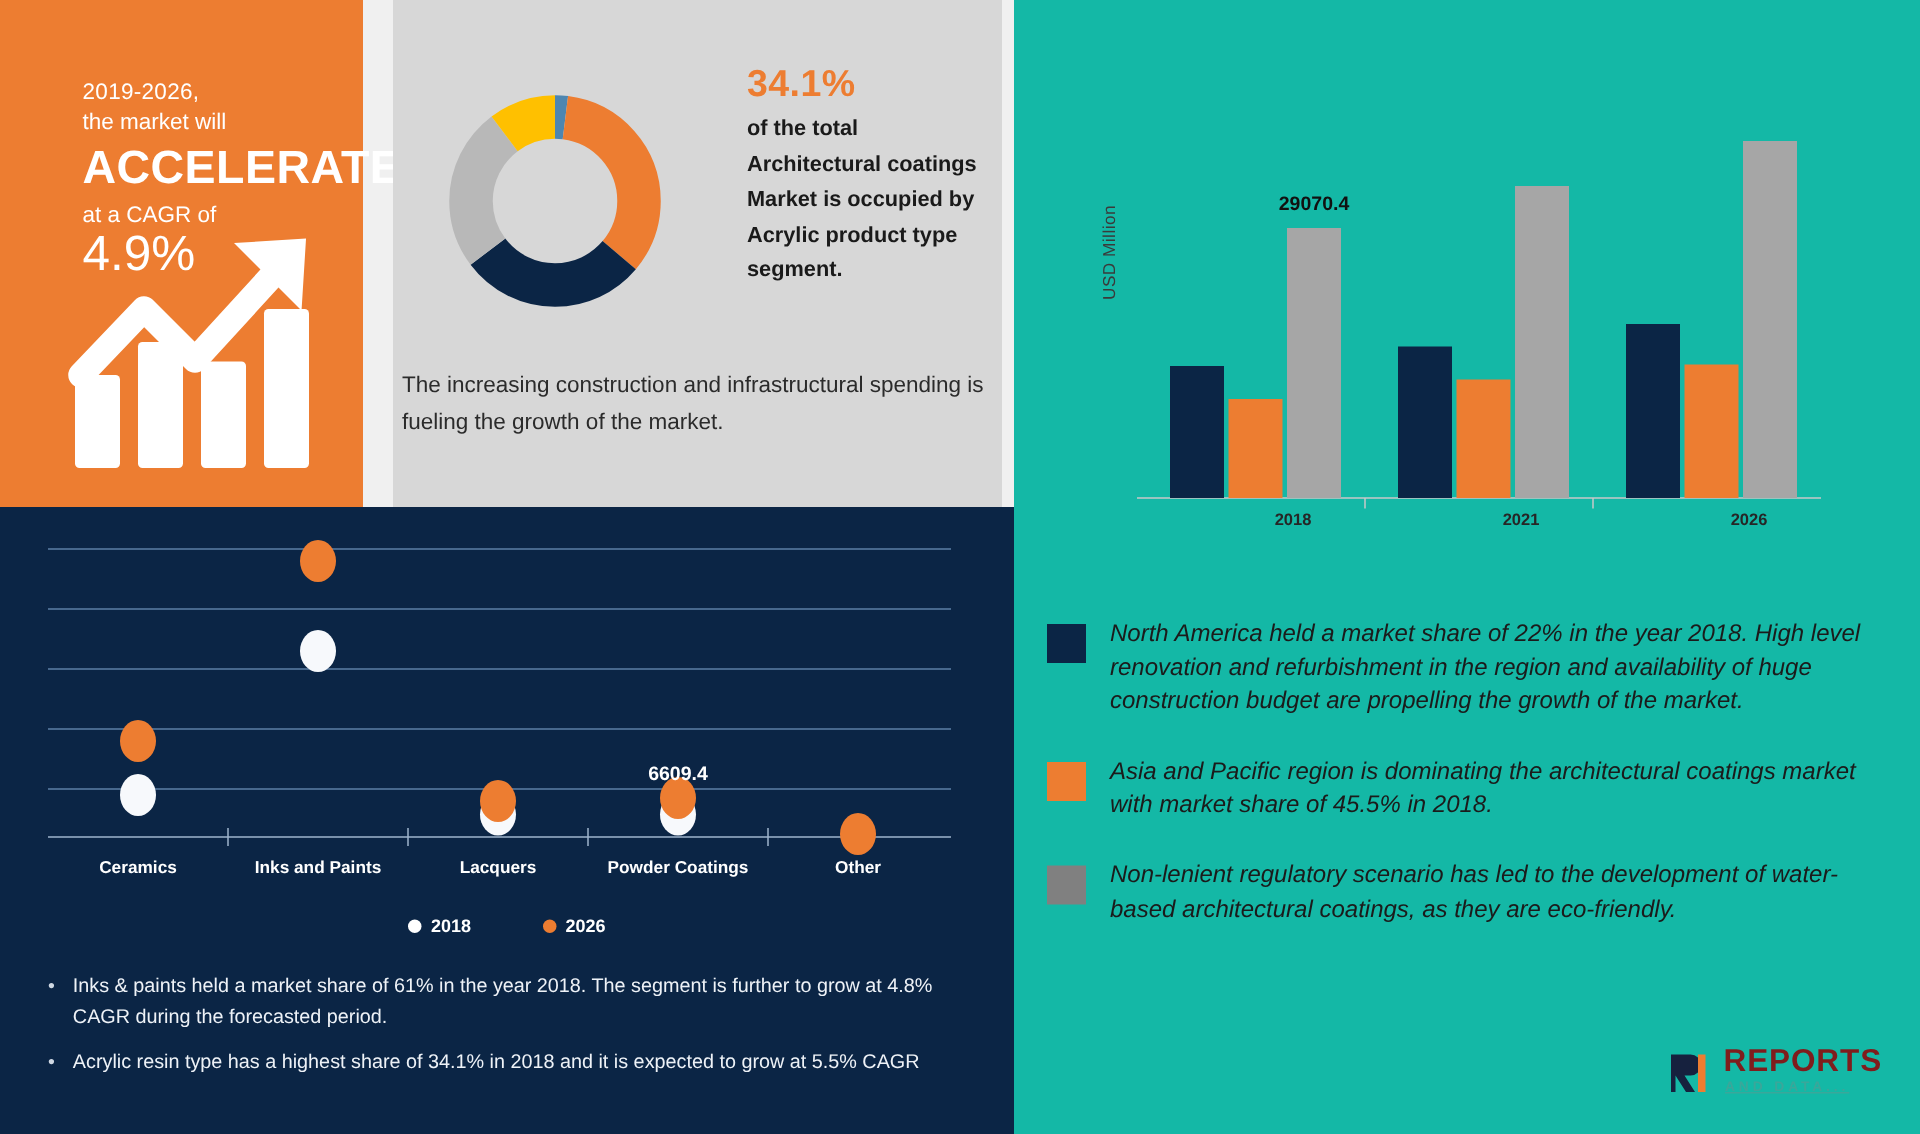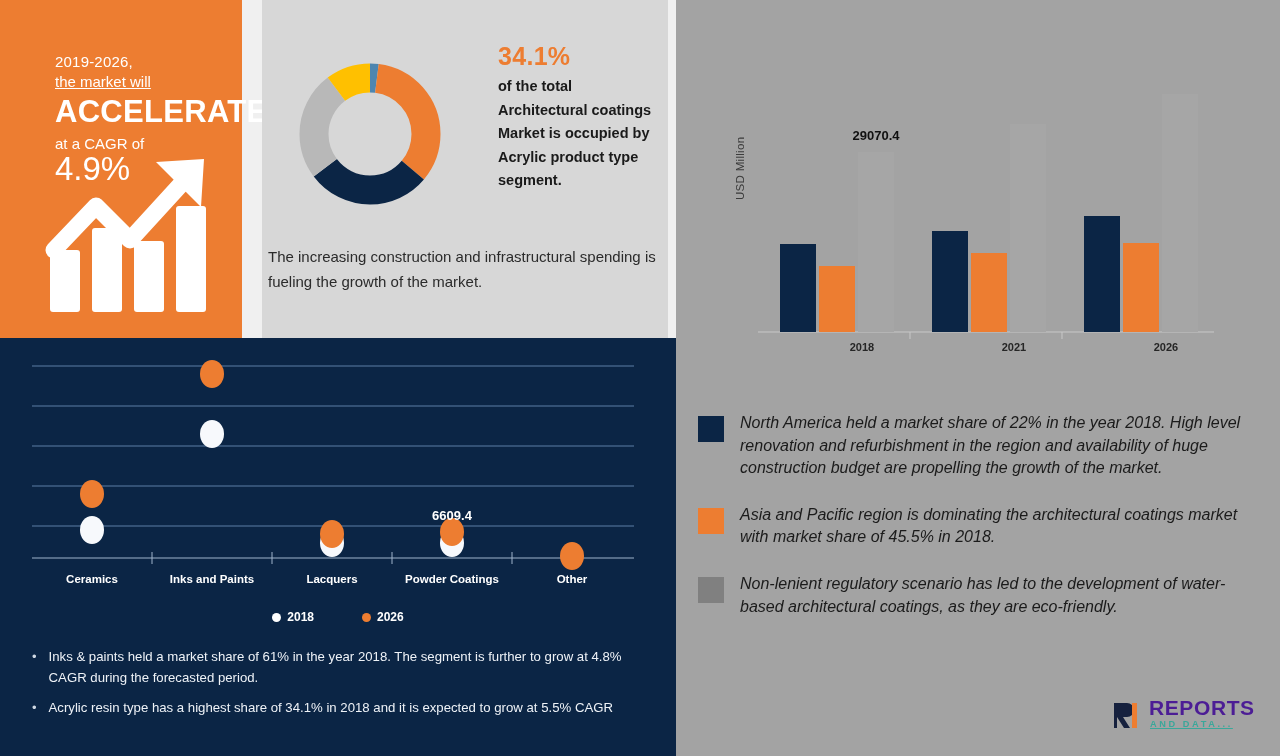--- a/index.html
+++ b/index.html
@@ -19,27 +19,27 @@
   #donut-panel{
     position:absolute; left:262px; top:0; width:406px; height:338px;
     background:#D7D7D7;
   }
   #dotplot-panel{
     position:absolute; left:0; top:338px; width:676px; height:418px;
     background:#0B2545;
   }
   #right-panel{
     position:absolute; left:676px; top:0; width:604px; height:756px;
-    background:#a3a3a3;
+    background:#14b8a6;
   }
 
   
   .acc-text{ position:absolute; left:55px; top:52px; color:#fff; }
   .acc-l1{ font-size:15px; line-height:20px; font-weight:400; letter-spacing:.2px;}
-  .acc-l2{ font-size:15px; line-height:20px; font-weight:400;text-decoration:underline;}
+  .acc-l2{ font-size:15px; line-height:20px; font-weight:400;}
   .acc-big{ font-size:31px; font-weight:700; letter-spacing:.3px; line-height:36px; margin-top:2px;}
   .acc-l3{ font-size:15px; line-height:21px; font-weight:400; margin-top:3px;}
   .acc-pct{ font-size:33px; font-weight:400; line-height:30px;}
   #growth-chart-icon{ position:absolute; left:44px; top:128px; width:190px; height:190px;}
 
   
   #donut-chart{ position:absolute; left:32px; top:58px; width:152px; height:152px; }
   .donut-stat{ position:absolute; left:236px; top:40px; width:165px; }
   .donut-pct{ font-size:25px; font-weight:700; color:#ED7D31; line-height:32px; letter-spacing:.3px;}
   .donut-desc{ font-size:14.5px; font-weight:700; color:#1a1a1a; line-height:23.5px; margin-top:3px;}
@@ -88,21 +88,21 @@
   
   #right-bullets{ position:absolute; left:22px; top:412px; width:566px;}
   .rb{ display:flex; gap:16px; margin-bottom:24px; }
   .rb-swatch{ width:26px; height:26px; flex:0 0 26px; margin-top:4px;}
   .rb-text{ font-size:16px; color:#1b1b1b; line-height:22.6px;font-style:italic; }
 
   
   #logo{ position:absolute; left:1112px; top:697px; width:152px; height:42px; }
   .logo-wrap{ display:flex; align-items:center; gap:7px; }
   .logo-words{ display:flex; flex-direction:column; line-height:1;}
-  .logo-main{ font-size:21px; font-weight:700; color:#4c1d95; letter-spacing:.6px;}
+  .logo-main{ font-size:21px; font-weight:700; color:#7f1d1d; letter-spacing:.6px;}
   .logo-sub{
     font-size:9.2px; font-weight:700; color:#3aa79a; letter-spacing:2.6px;
     margin-top:2px; margin-left:1px;text-decoration:underline;
   }
 </style>
 </head>
 <body>
 
 <div id="accelerate-panel">
   <div class="acc-text">

